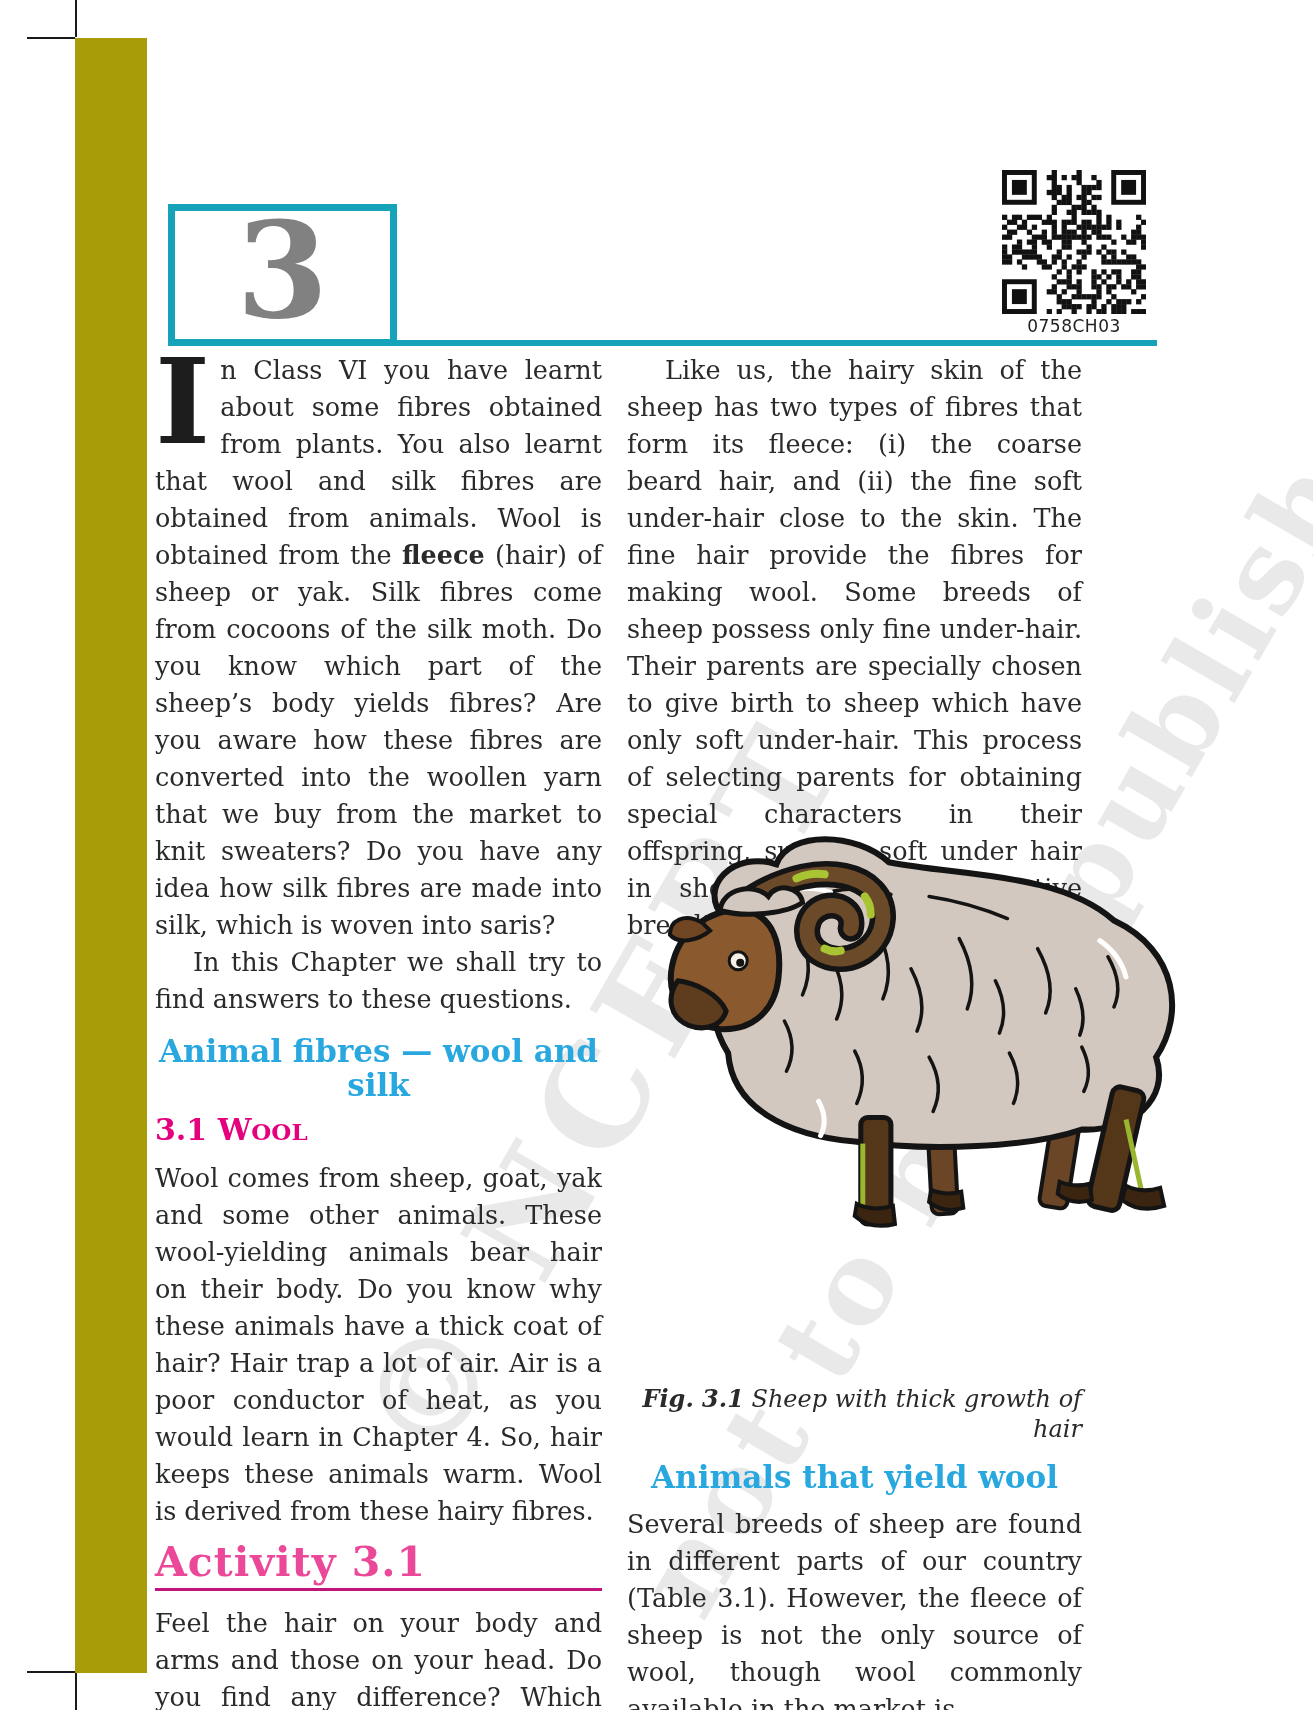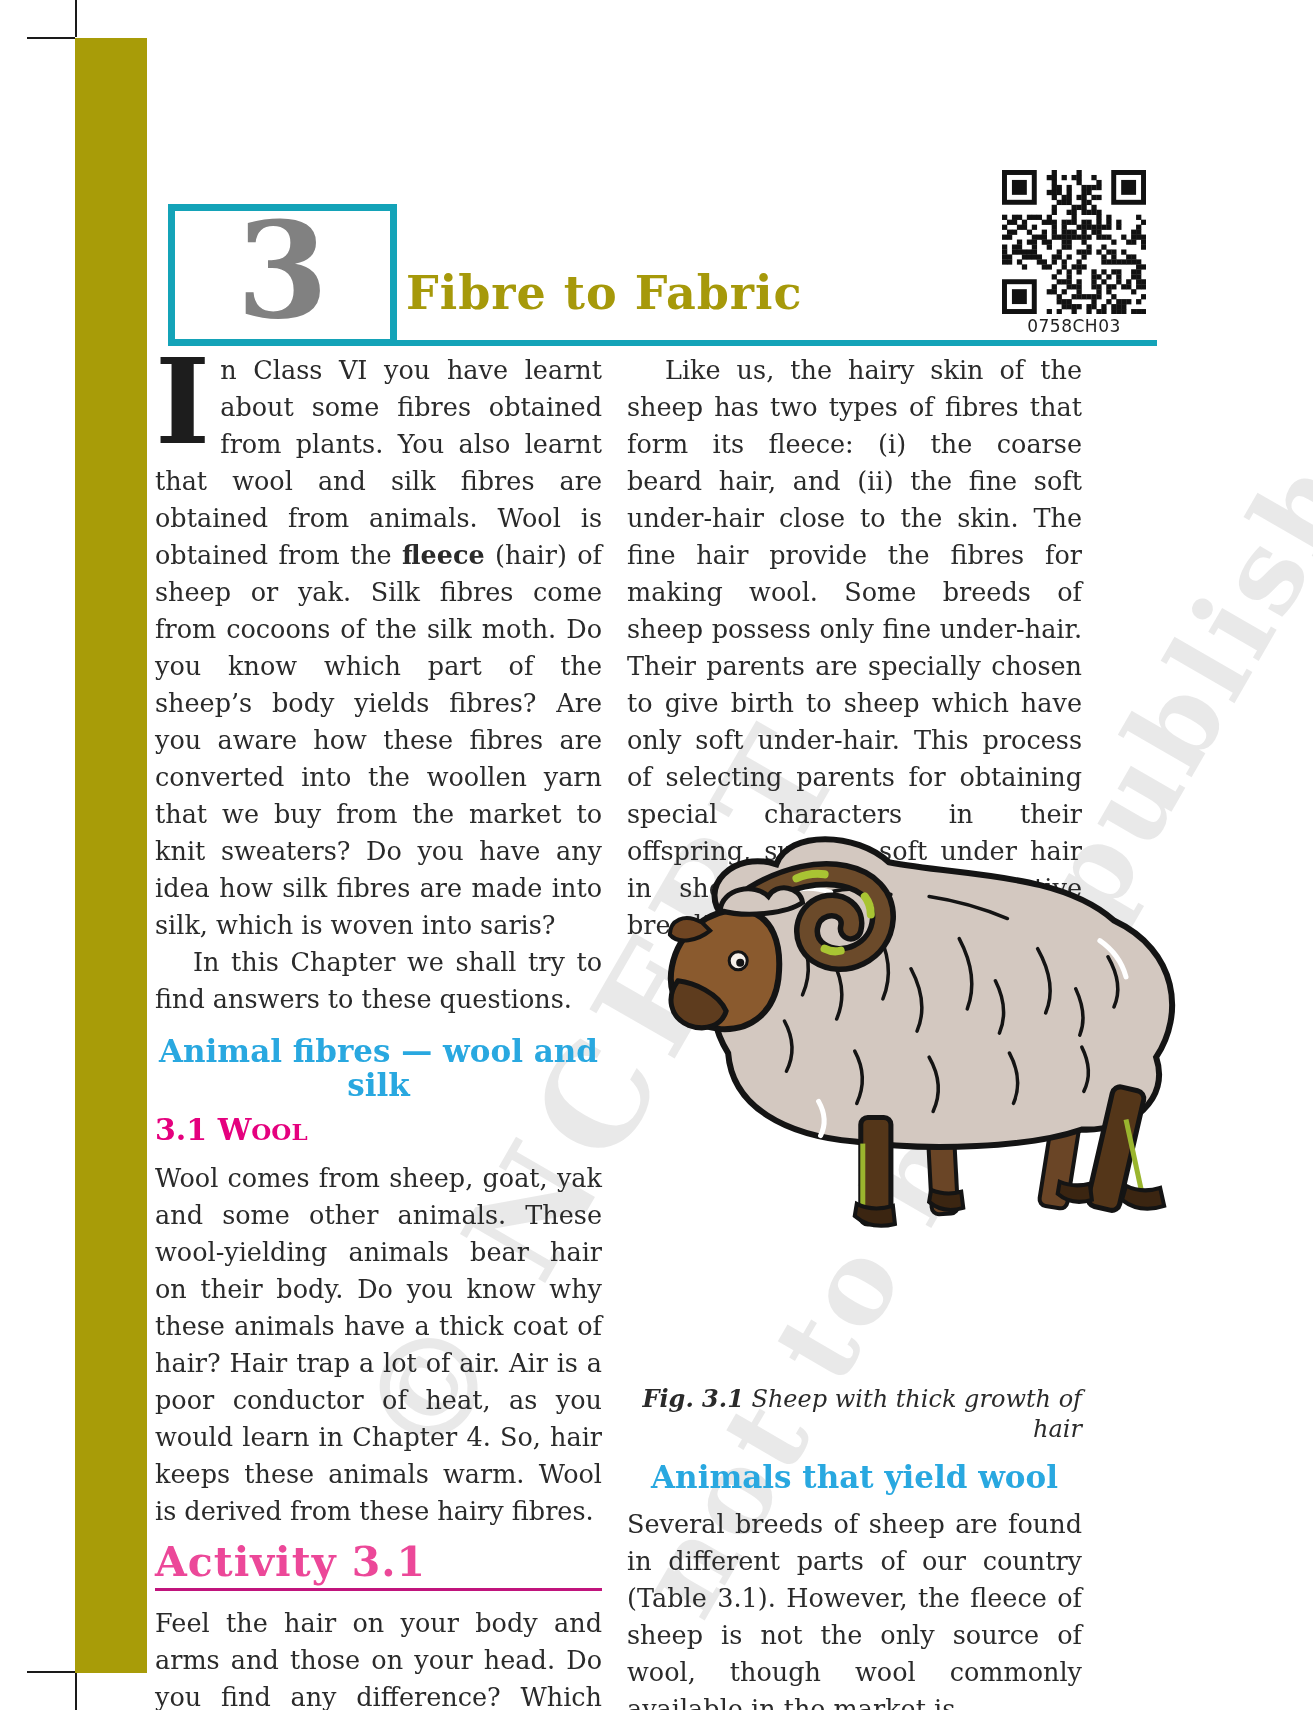--- a/index.html
+++ b/index.html
@@ -91,21 +91,20 @@
 
   <div id="side-bar"></div>
 
   <div class="watermark" id="wm1">© NCERT</div>
   <div class="watermark" id="wm2">not to be republished</div>
 
   <div id="header-rule"></div>
   <div id="chapter-box">
     <span id="chapter-number">3</span>
   </div>
-  <div id="chapter-title">Fibre to Fabric</div>
 
   <div id="qr-block">
     <svg id="qr-svg" viewBox="0 0 29 29" fill="#111">
       <g>
         <rect x="0" y="0" width="7" height="7"></rect>
           <rect x="1" y="1" width="5" height="5" fill="#fff"></rect>
           <rect x="2" y="2" width="3" height="3"></rect>
         <rect x="22" y="0" width="7" height="7"></rect>
           <rect x="23" y="1" width="5" height="5" fill="#fff"></rect>
           <rect x="24" y="2" width="3" height="3"></rect>

